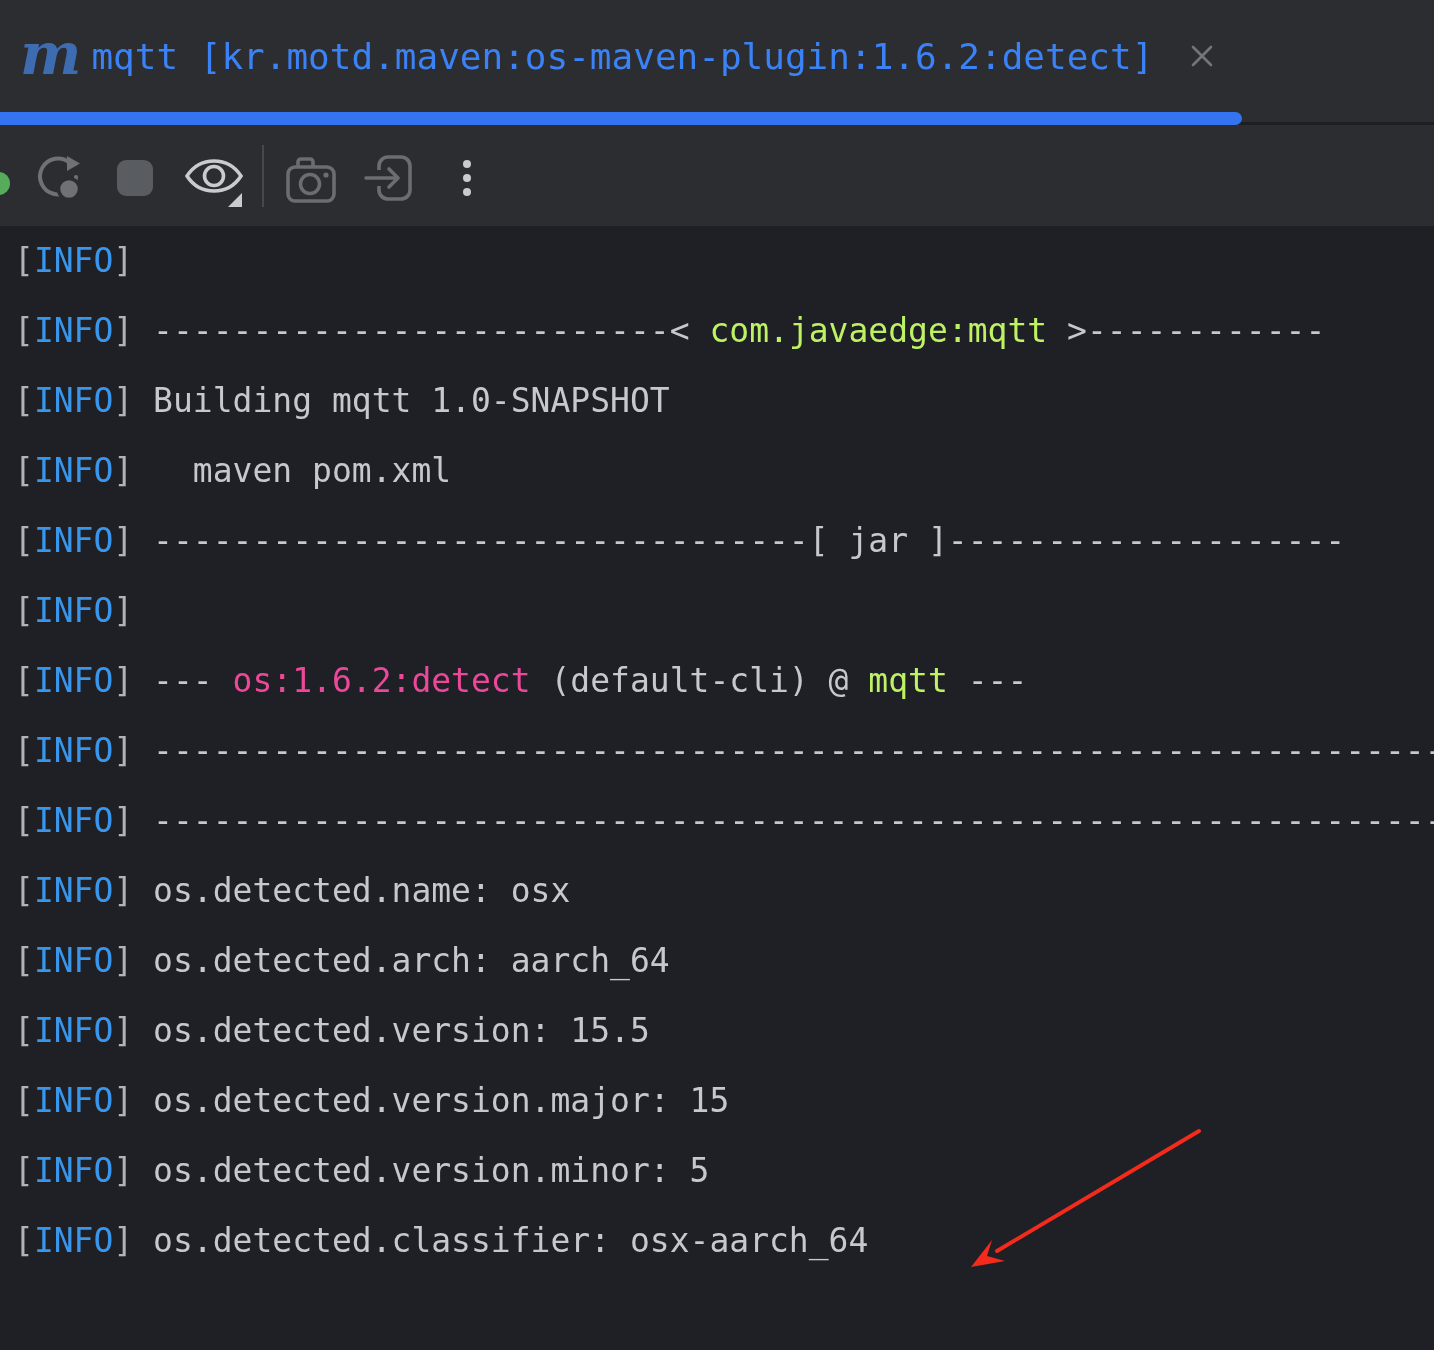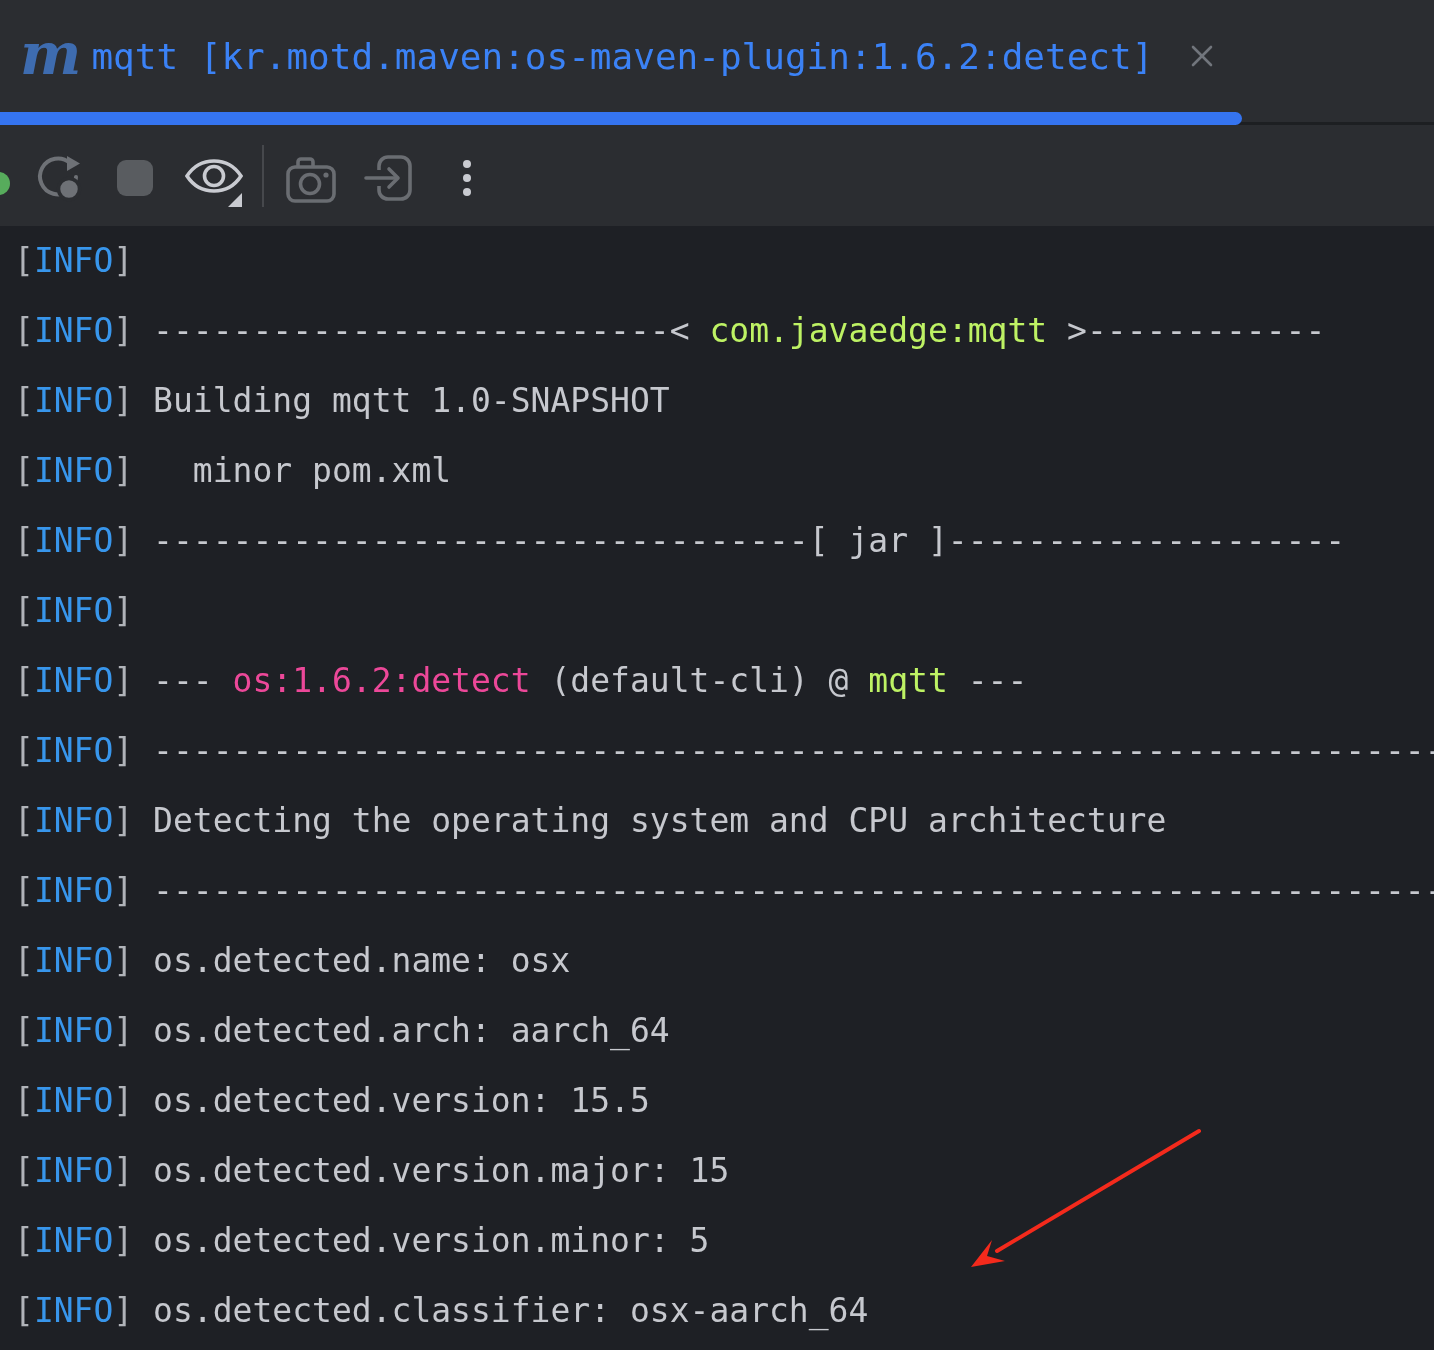--- a/index.html
+++ b/index.html
@@ -141,26 +141,25 @@
       <circle cx="12" cy="28" r="4" fill="#c9cbd1"></circle>
       <circle cx="12" cy="42" r="4" fill="#c9cbd1"></circle>
     </svg>
   </button>
 </div>
 
 <div class="console">
     <div class="console-line"><span class="seg-bracket">[</span><span class="seg-info">INFO</span><span class="seg-bracket">]</span></div>
     <div class="console-line"><span class="seg-bracket">[</span><span class="seg-info">INFO</span><span class="seg-bracket">]</span><span class="seg-text"> --------------------------&lt; </span><span class="seg-teal">com.javaedge:mqtt</span><span class="seg-text"> &gt;------------</span></div>
     <div class="console-line"><span class="seg-bracket">[</span><span class="seg-info">INFO</span><span class="seg-bracket">]</span><span class="seg-text"> Building mqtt 1.0-SNAPSHOT</span></div>
-    <div class="console-line"><span class="seg-bracket">[</span><span class="seg-info">INFO</span><span class="seg-bracket">]</span><span class="seg-text">   minor pom.xml</span></div>
+    <div class="console-line"><span class="seg-bracket">[</span><span class="seg-info">INFO</span><span class="seg-bracket">]</span><span class="seg-text">   maven pom.xml</span></div>
     <div class="console-line"><span class="seg-bracket">[</span><span class="seg-info">INFO</span><span class="seg-bracket">]</span><span class="seg-text"> ---------------------------------[ jar ]--------------------</span></div>
     <div class="console-line"><span class="seg-bracket">[</span><span class="seg-info">INFO</span><span class="seg-bracket">]</span></div>
     <div class="console-line"><span class="seg-bracket">[</span><span class="seg-info">INFO</span><span class="seg-bracket">]</span><span class="seg-text"> --- </span><span class="seg-green">os:1.6.2:detect</span><span class="seg-text"> (default-cli) @ </span><span class="seg-teal">mqtt</span><span class="seg-text"> ---</span></div>
     <div class="console-line"><span class="seg-bracket">[</span><span class="seg-info">INFO</span><span class="seg-bracket">]</span><span class="seg-text"> --------------------------------------------------------------------------------</span></div>
-    <div class="console-line"><span class="seg-bracket">[</span><span class="seg-info">INFO</span><span class="seg-bracket">]</span><span class="seg-text"> Detecting the operating system and CPU architecture</span></div>
     <div class="console-line"><span class="seg-bracket">[</span><span class="seg-info">INFO</span><span class="seg-bracket">]</span><span class="seg-text"> --------------------------------------------------------------------------------</span></div>
     <div class="console-line"><span class="seg-bracket">[</span><span class="seg-info">INFO</span><span class="seg-bracket">]</span><span class="seg-text"> os.detected.name: osx</span></div>
     <div class="console-line"><span class="seg-bracket">[</span><span class="seg-info">INFO</span><span class="seg-bracket">]</span><span class="seg-text"> os.detected.arch: aarch_64</span></div>
     <div class="console-line"><span class="seg-bracket">[</span><span class="seg-info">INFO</span><span class="seg-bracket">]</span><span class="seg-text"> os.detected.version: 15.5</span></div>
     <div class="console-line"><span class="seg-bracket">[</span><span class="seg-info">INFO</span><span class="seg-bracket">]</span><span class="seg-text"> os.detected.version.major: 15</span></div>
     <div class="console-line"><span class="seg-bracket">[</span><span class="seg-info">INFO</span><span class="seg-bracket">]</span><span class="seg-text"> os.detected.version.minor: 5</span></div>
     <div class="console-line"><span class="seg-bracket">[</span><span class="seg-info">INFO</span><span class="seg-bracket">]</span><span class="seg-text"> os.detected.classifier: osx-aarch_64</span></div>
   </div>
 
 <svg class="arrow-overlay" viewBox="0 0 1434 1350">

